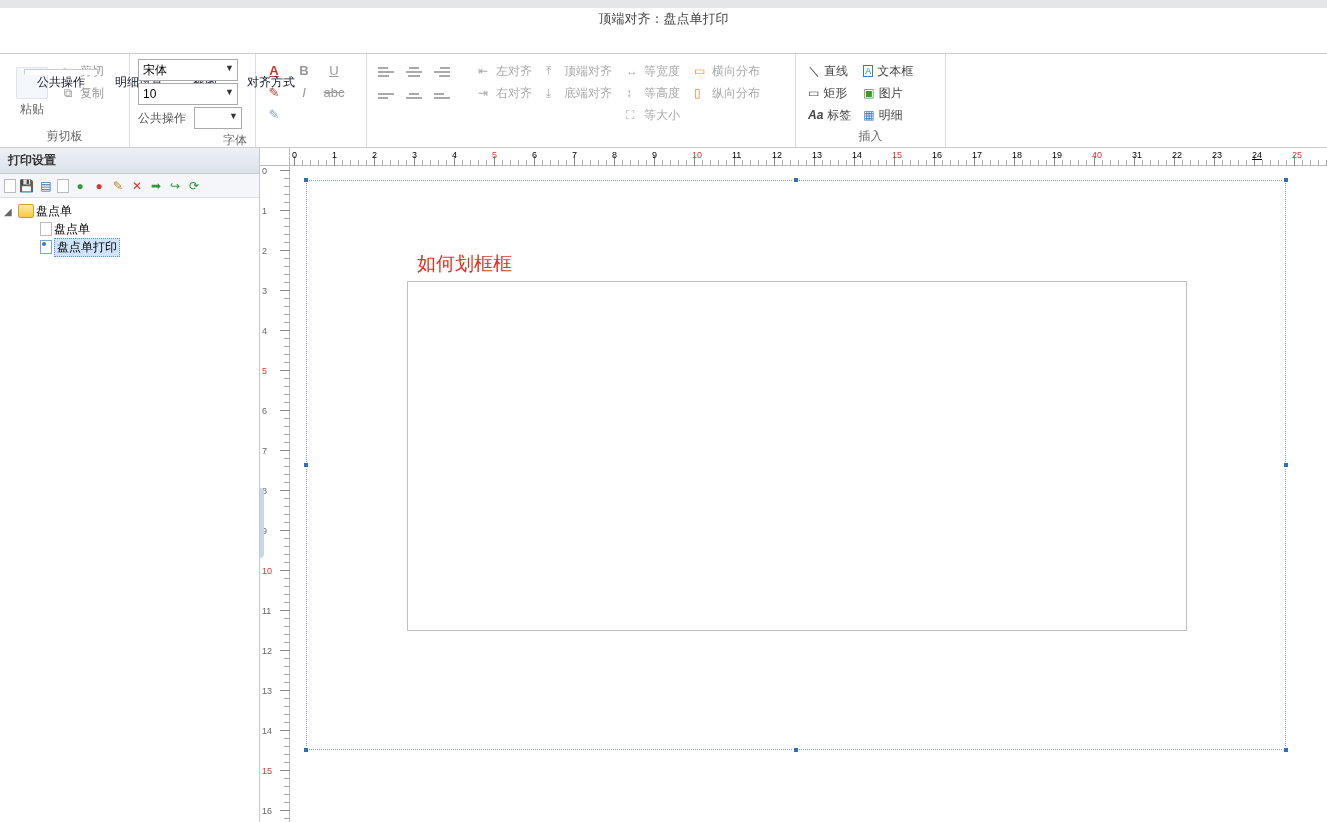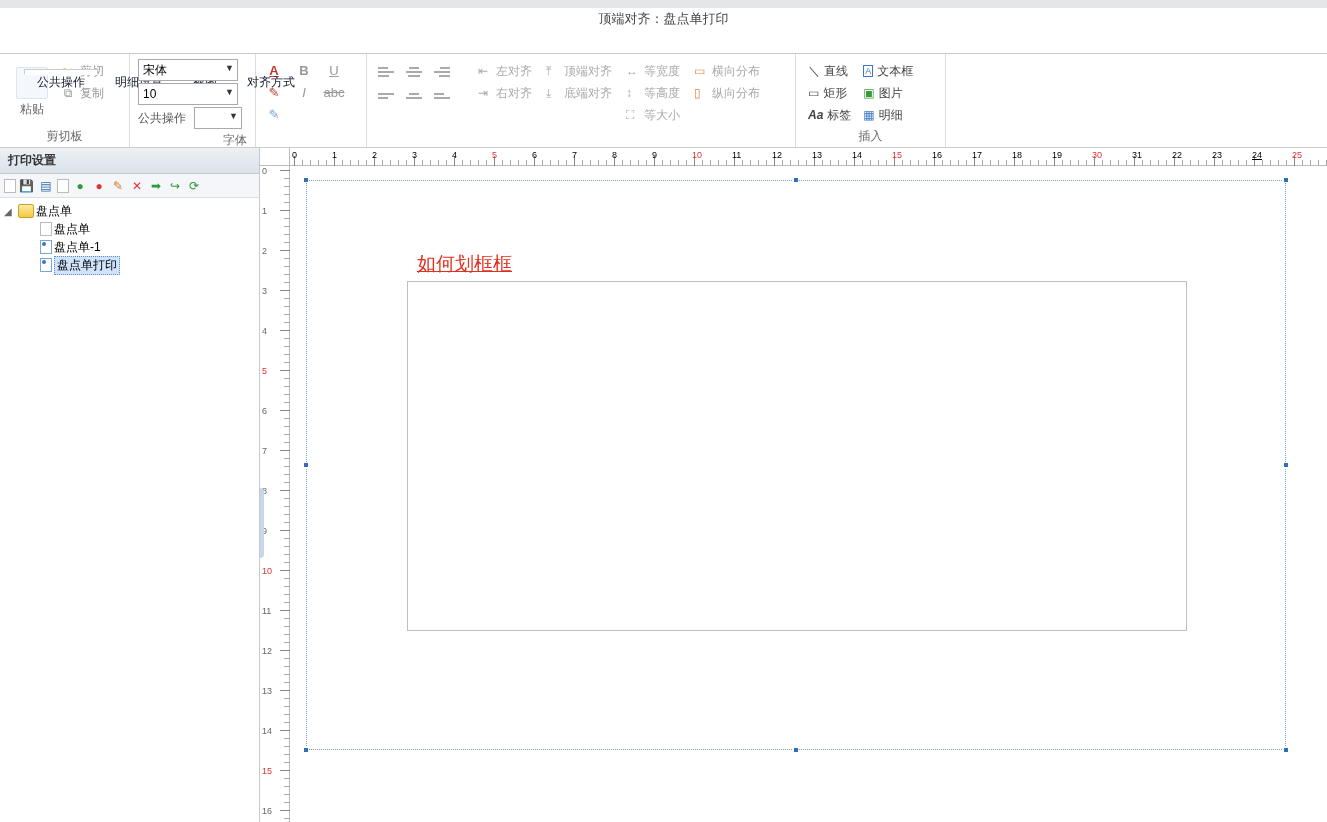--- a/index.html
+++ b/index.html
@@ -59,21 +59,21 @@
 .h-ruler { position: absolute; left: 30px; right: 0; top: 0; height: 18px; background: #fff; border-bottom: 1px solid #bbb; }
 .h-ruler .tnum { position: absolute; top: 2px; font-size: 9px; }
 .h-ruler .red { color: #d33; }
 .v-ruler { position: absolute; left: 0; top: 18px; bottom: 0; width: 30px; background: #fff; border-right: 1px solid #bbb; }
 .v-ruler .tnum { position: absolute; left: 2px; font-size: 9px; color: #666; }
 .v-ruler .red { color: #d33; }
 .corner { position: absolute; left: 0; top: 0; width: 30px; height: 18px; background: #fff; border-right: 1px solid #bbb; border-bottom: 1px solid #bbb; }
 .page-area { position: absolute; left: 34px; top: 22px; right: 4px; bottom: 4px; }
 .page { position: absolute; left: 12px; top: 10px; width: 980px; height: 570px; border: 1px dotted #7aa2c9; background: #fff; }
 .sel-handle { width: 6px; height: 6px; background: #2f6fb3; position: absolute; border: 1px solid #fff; }
-.redtext { position: absolute; left: 110px; top: 70px; color: #e03020; font-size: 19px; font-family: SimSun, serif; text-decoration: underline; }
+.redtext { position: absolute; left: 110px; top: 70px; color: #e03020; font-size: 19px; font-family: SimSun, serif; }
 .inner-rect { position: absolute; left: 100px; top: 100px; width: 780px; height: 350px; border: 1px solid #bfbfbf; }
 .splitter-handle { position: absolute; left: -4px; top: 340px; width: 8px; height: 70px; background: #c8d6ea; border-radius: 4px; }
 .ruler-ticks { position: absolute; inset: 0; }
 .ht { position: absolute; top: 8px; width: 1px; height: 10px; background: #888; }
 .hts { position: absolute; top: 12px; width: 1px; height: 6px; background: #aaa; }
 .vt { position: absolute; left: 20px; height: 1px; width: 10px; background: #888; }
 .vts { position: absolute; left: 24px; height: 1px; width: 6px; background: #aaa; }
 </style>
 </head>
 <body>
@@ -293,25 +293,20 @@
     <div class="tree">
       <div class="tree-row">
         <span class="tree-toggle">◢</span>
         <span class="folder-ico"></span>
         <span class="lbl">盘点单</span>
       </div>
       <div class="tree-row">
         <span class="tree-indent" style="width:34px"></span>
         <span class="file-ico"></span>
         <span class="lbl">盘点单</span>
-      </div>
-      <div class="tree-row">
-        <span class="tree-indent" style="width:34px"></span>
-        <span class="tmpl-ico"></span>
-        <span class="lbl">盘点单-1</span>
       </div>
       <div class="tree-row sel-row">
         <span class="tree-indent" style="width:34px"></span>
         <span class="tmpl-ico"></span>
         <span class="lbl">盘点单打印</span>
       </div>
     </div>
   </div>
 
   <div class="canvas-pane">
@@ -432,21 +427,21 @@
           <div class="hts" style="left: 740px;"></div>
           <div class="hts" style="left: 748px;"></div>
           <div class="hts" style="left: 756px;"></div>
           <div class="ht" style="left: 764px;"></div>
           <div class="tnum" style="left: 762px;">19</div>
           <div class="hts" style="left: 772px;"></div>
           <div class="hts" style="left: 780px;"></div>
           <div class="hts" style="left: 788px;"></div>
           <div class="hts" style="left: 796px;"></div>
           <div class="ht" style="left: 804px;"></div>
-          <div class="tnum red" style="left: 802px;">30</div>
+          <div class="tnum red" style="left: 802px;">40</div>
           <div class="hts" style="left: 812px;"></div>
           <div class="hts" style="left: 820px;"></div>
           <div class="hts" style="left: 828px;"></div>
           <div class="hts" style="left: 836px;"></div>
           <div class="ht" style="left: 844px;"></div>
           <div class="tnum" style="left: 842px;">31</div>
           <div class="hts" style="left: 852px;"></div>
           <div class="hts" style="left: 860px;"></div>
           <div class="hts" style="left: 868px;"></div>
           <div class="hts" style="left: 876px;"></div>

